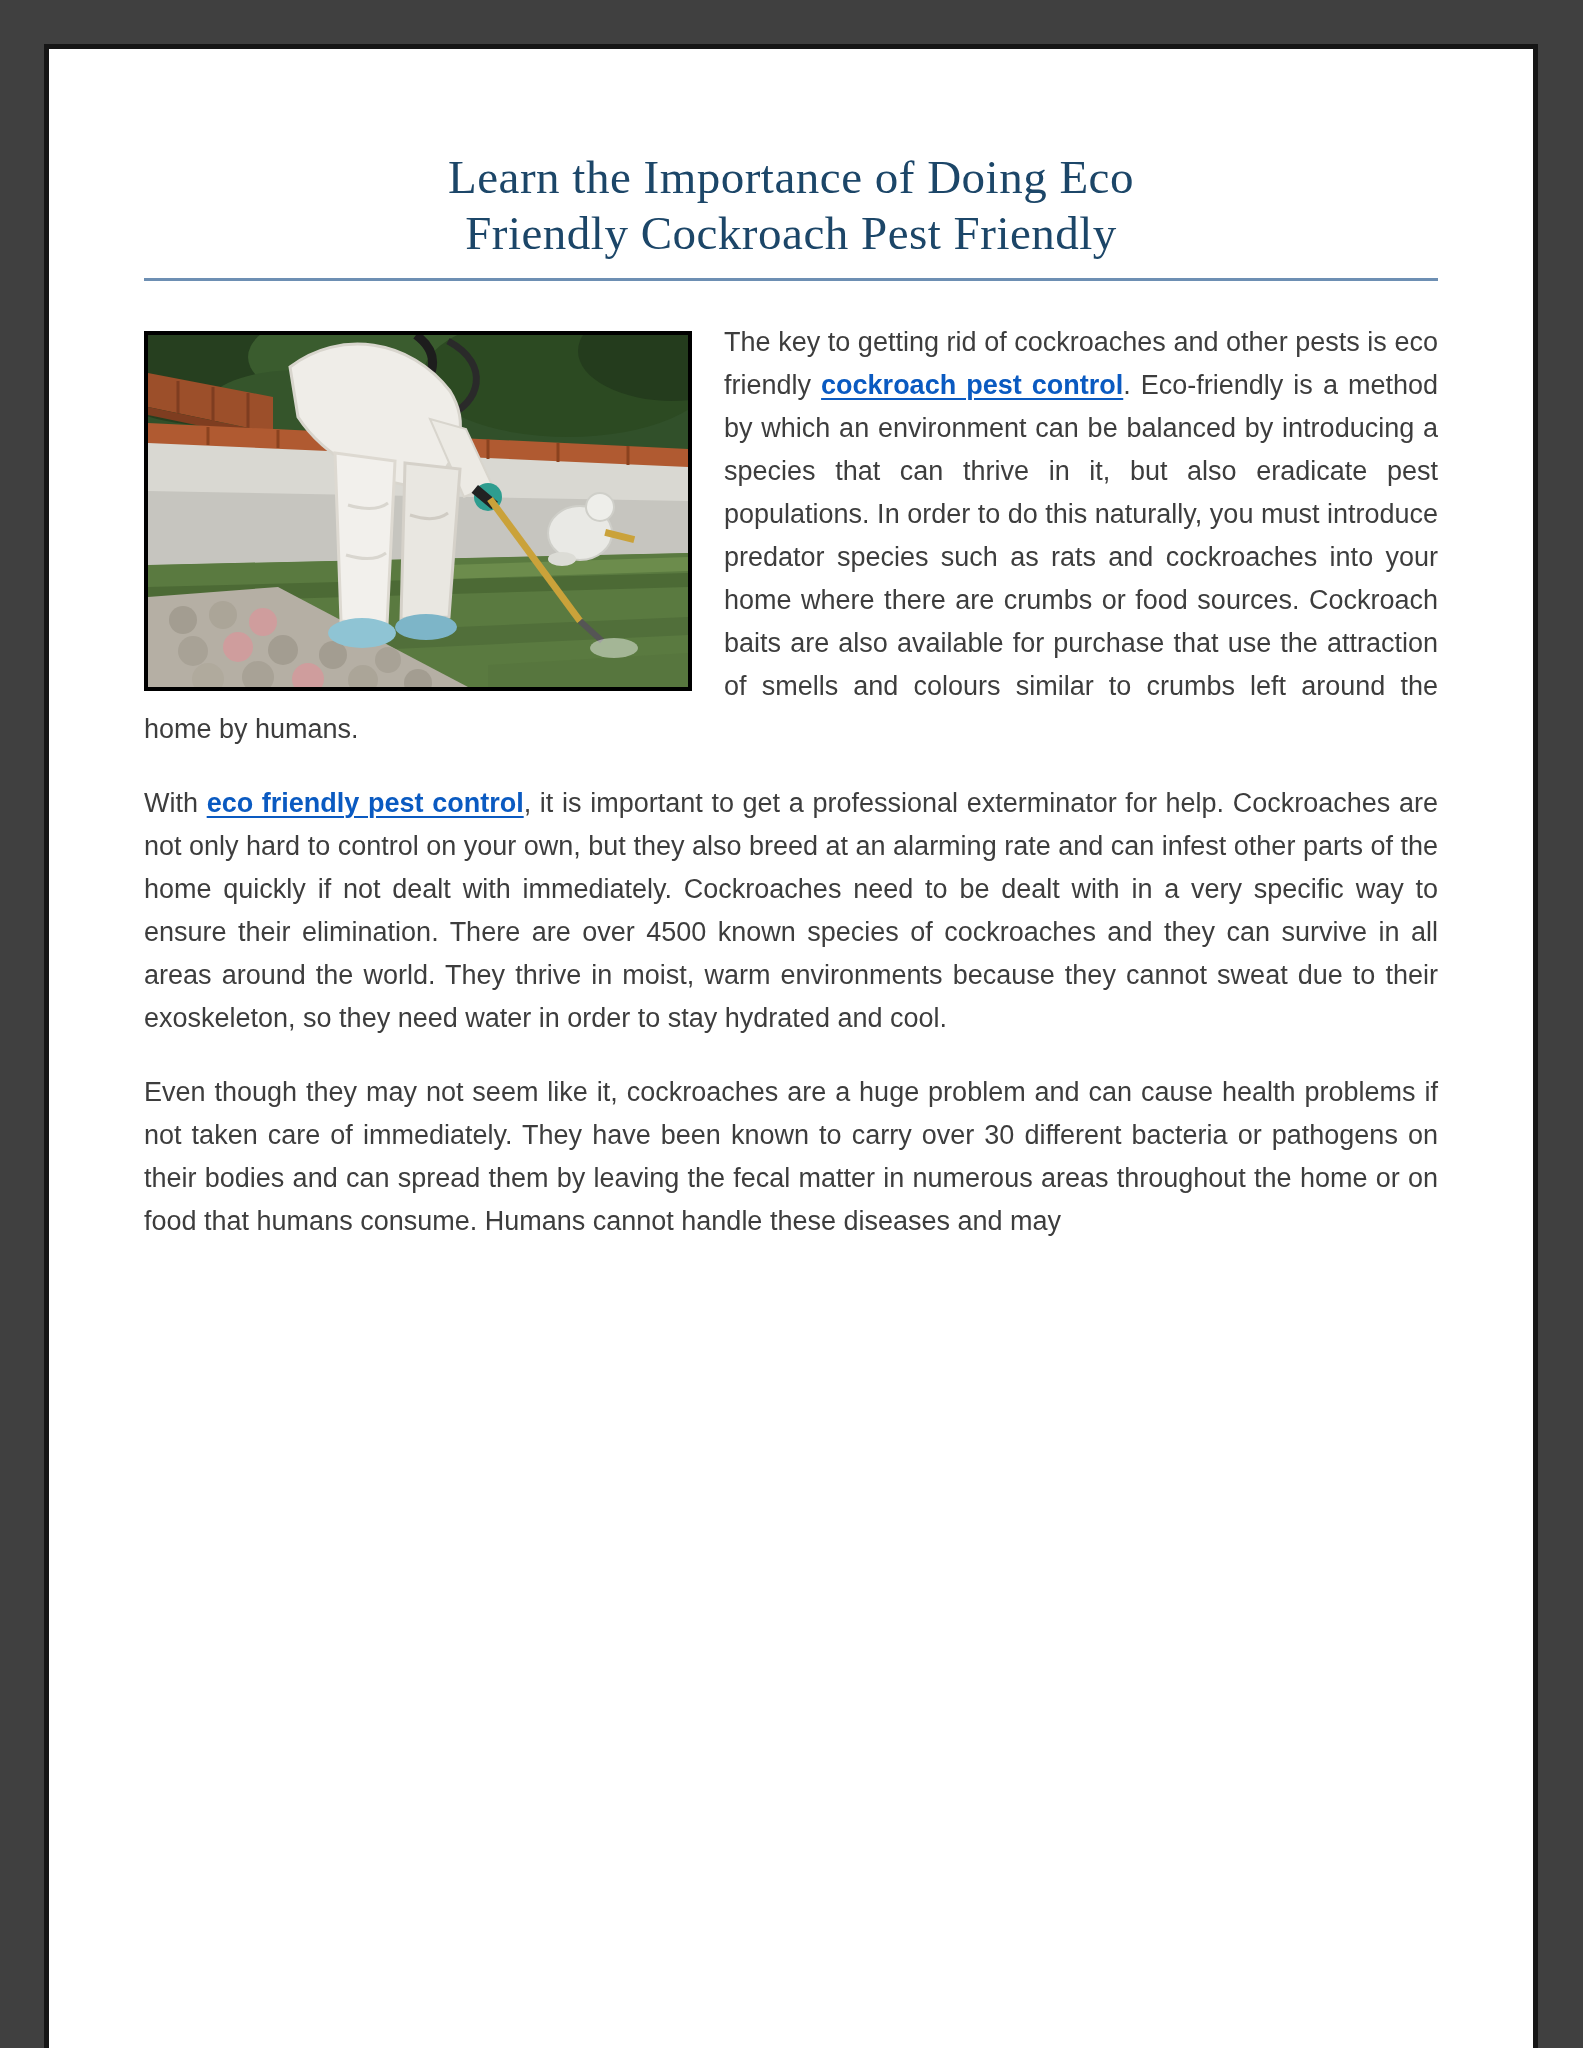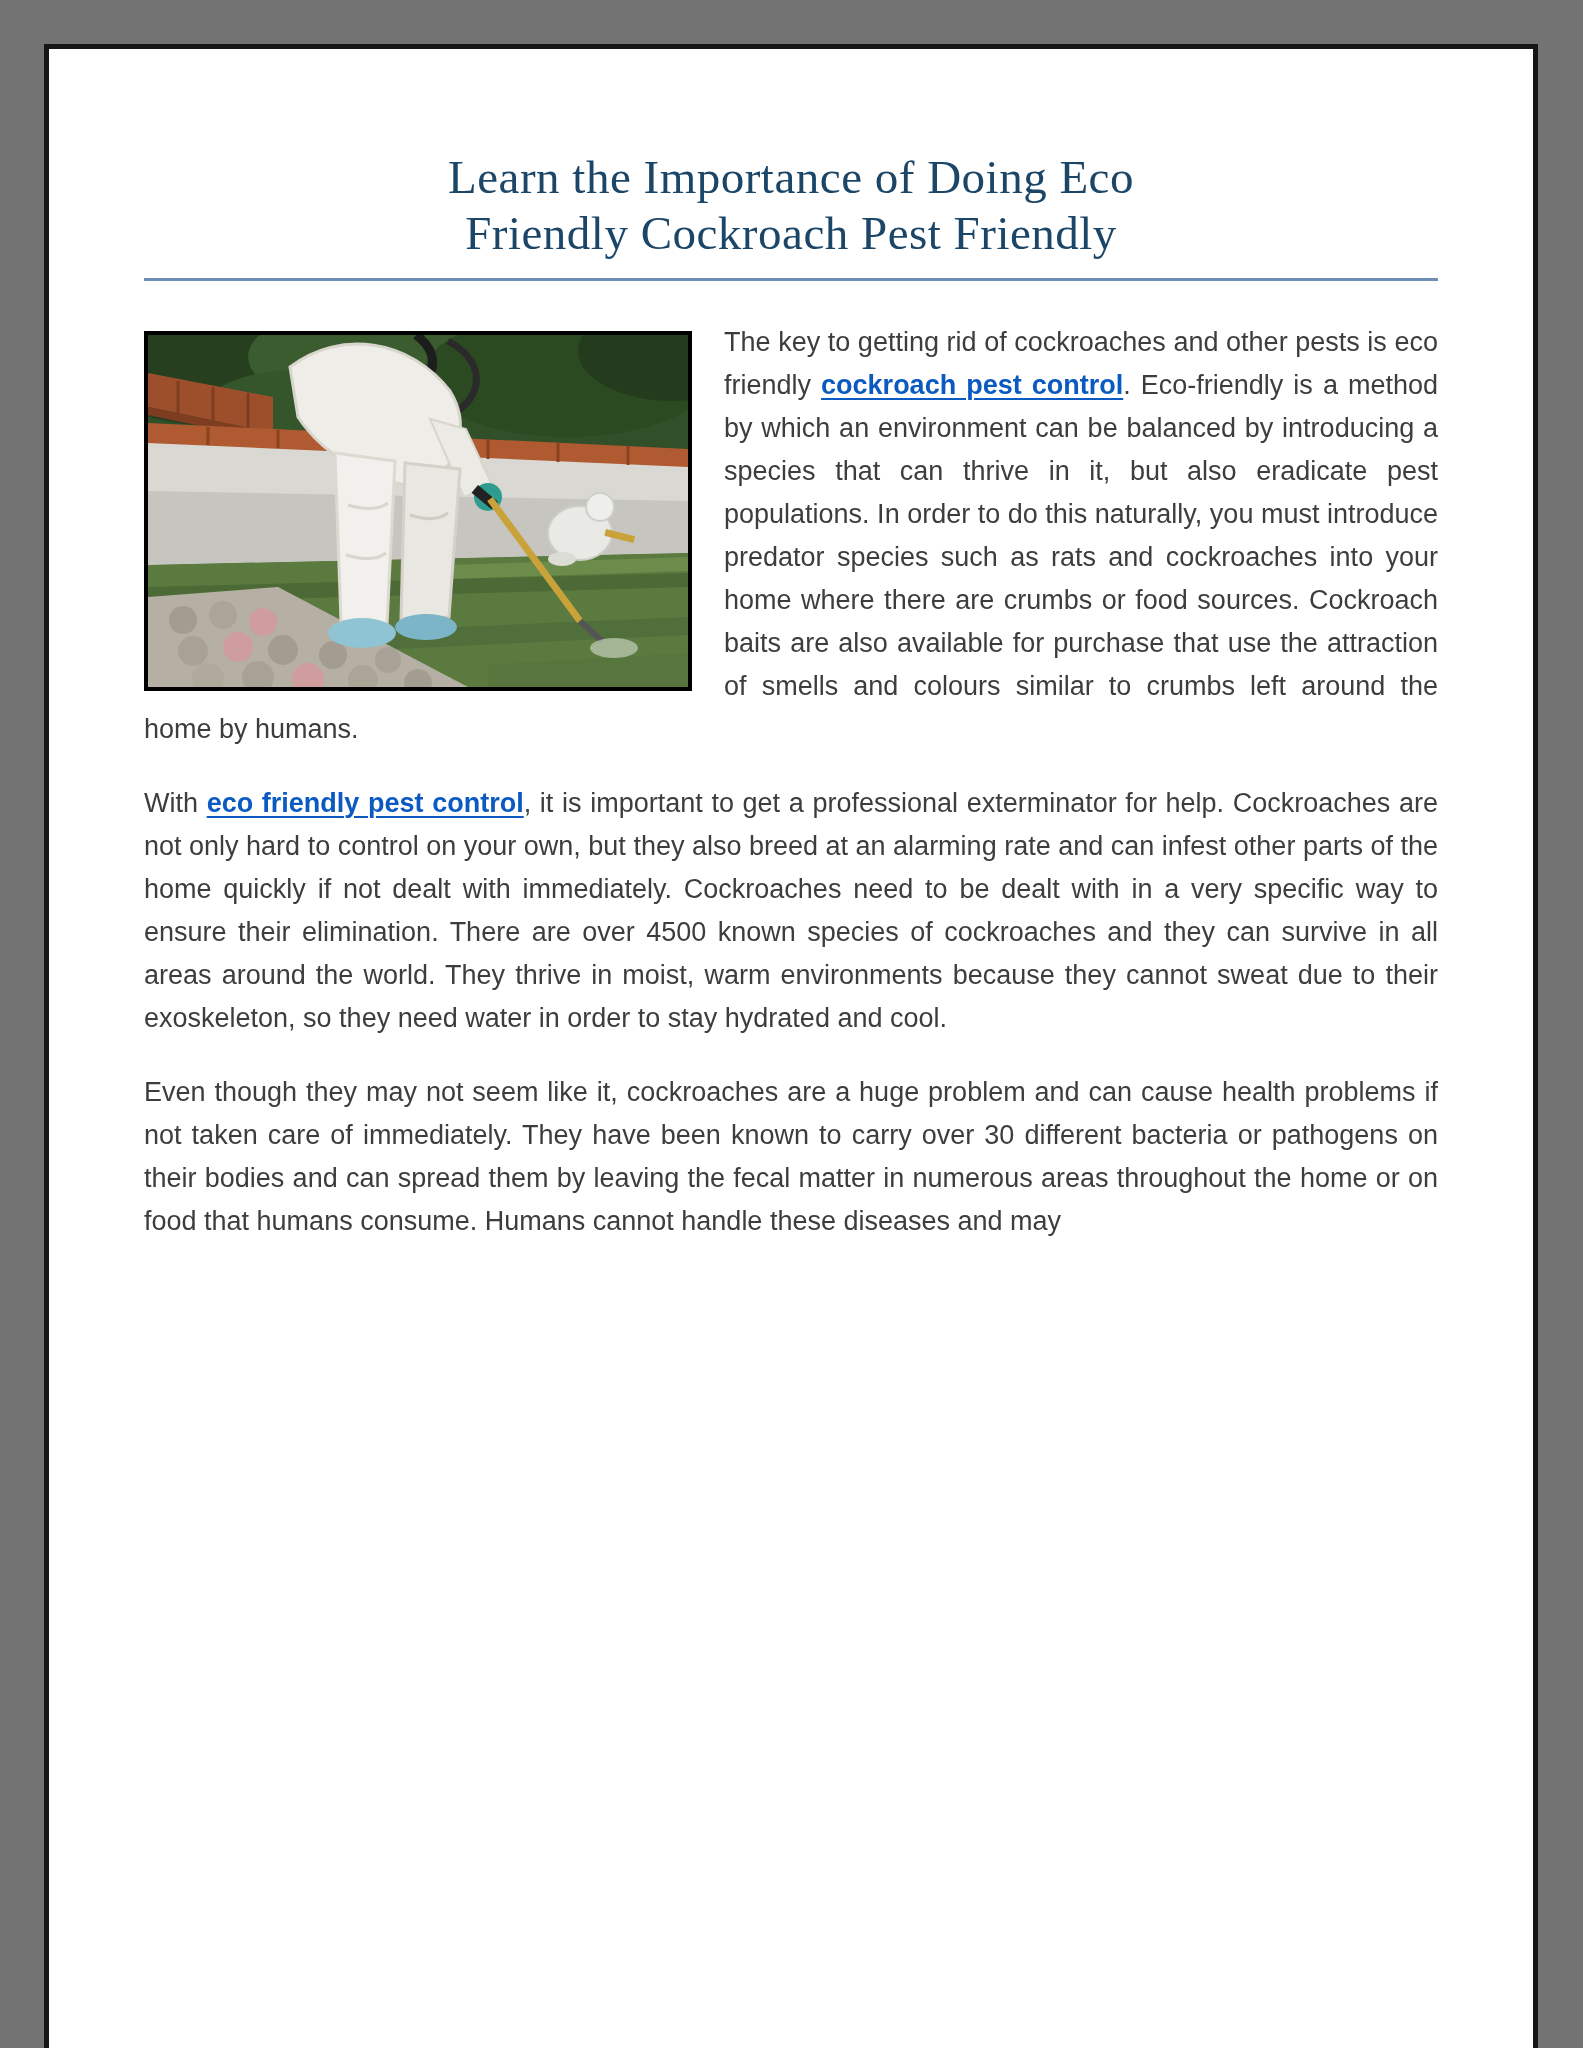--- a/index.html
+++ b/index.html
@@ -1,21 +1,21 @@
 <!DOCTYPE html>
 <html><head>
 <meta charset="utf-8">
 <style>
   * { margin: 0; padding: 0; box-sizing: border-box; }
   html, body { background: #ffffff; }
   .page {
     position: relative;
     width: 1583px;
     height: 2048px;
-    background: #737373;
+    background: #404040;
     overflow: hidden;
     font-family: "Liberation Sans", sans-serif;
   }
   .frame {
     position: absolute;
     left: 44px;
     top: 44px;
     width: 1494px;
     height: 2040px; 
     border: 5px solid #161616;

